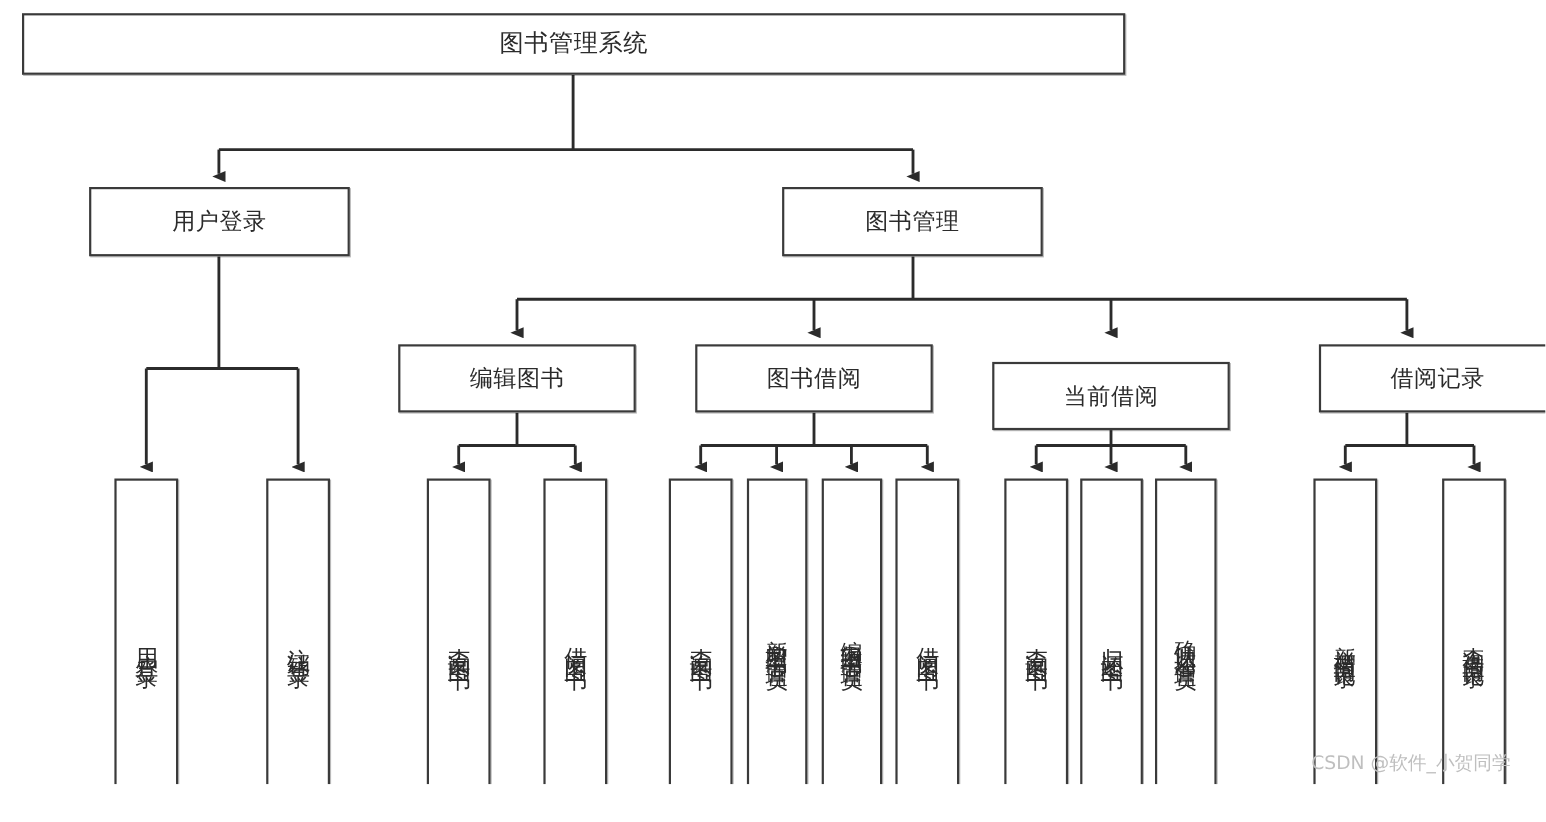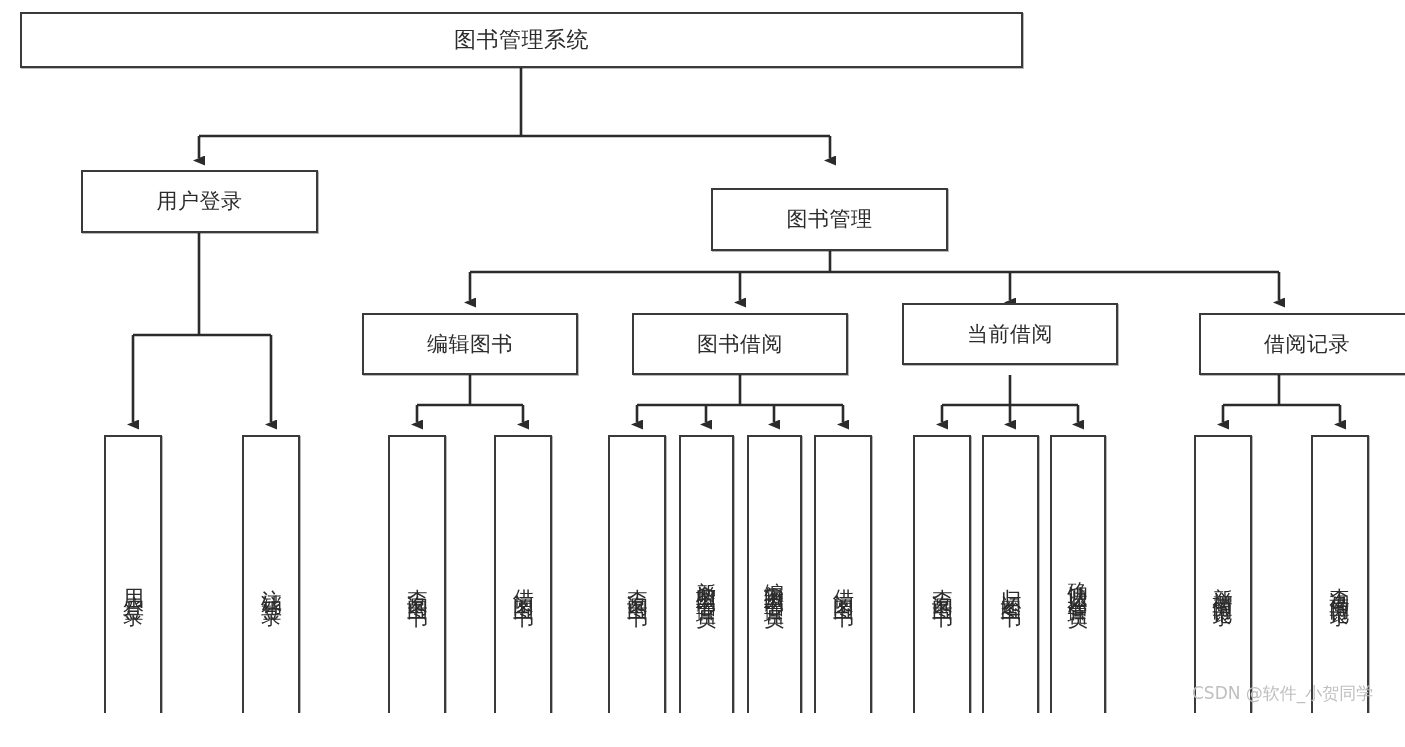--- a/index.html
+++ b/index.html
@@ -130,31 +130,31 @@
     </g>
   </svg>
 
   <div class="node root horiz" style="left:20px; top:12px; width:1003px; height:56px;">
     <span class="label">图书管理系统</span>
   </div>
 
   <div class="node horiz" style="left:81px; top:170px; width:237px; height:63px;">
     <span class="label">用户登录</span>
   </div>
-  <div class="node horiz" style="left:711px; top:188px; width:237px; height:63px;">
+  <div class="node horiz" style="left:711px; top:170px; width:237px; height:63px;">
     <span class="label">图书管理</span>
   </div>
 
   <div class="node horiz" style="left:362px; top:313px; width:216px; height:62px;">
     <span class="label">编辑图书</span>
   </div>
   <div class="node horiz" style="left:632px; top:313px; width:216px; height:62px;">
     <span class="label">图书借阅</span>
   </div>
-  <div class="node horiz" style="left:902px; top:303px; width:216px; height:62px;">
+  <div class="node horiz" style="left:902px; top:329px; width:216px; height:62px;">
     <span class="label">当前借阅</span>
   </div>
   <div class="node horiz" style="left:1199px; top:313px; width:216px; height:62px;">
     <span class="label">借阅记录</span>
   </div>
 
   <div class="node vert" style="left:104px; top:435px; width:58px; height:298px;">
     <span class="label">用户登录</span>
   </div>
   <div class="node vert" style="left:242px; top:435px; width:58px; height:298px;">

